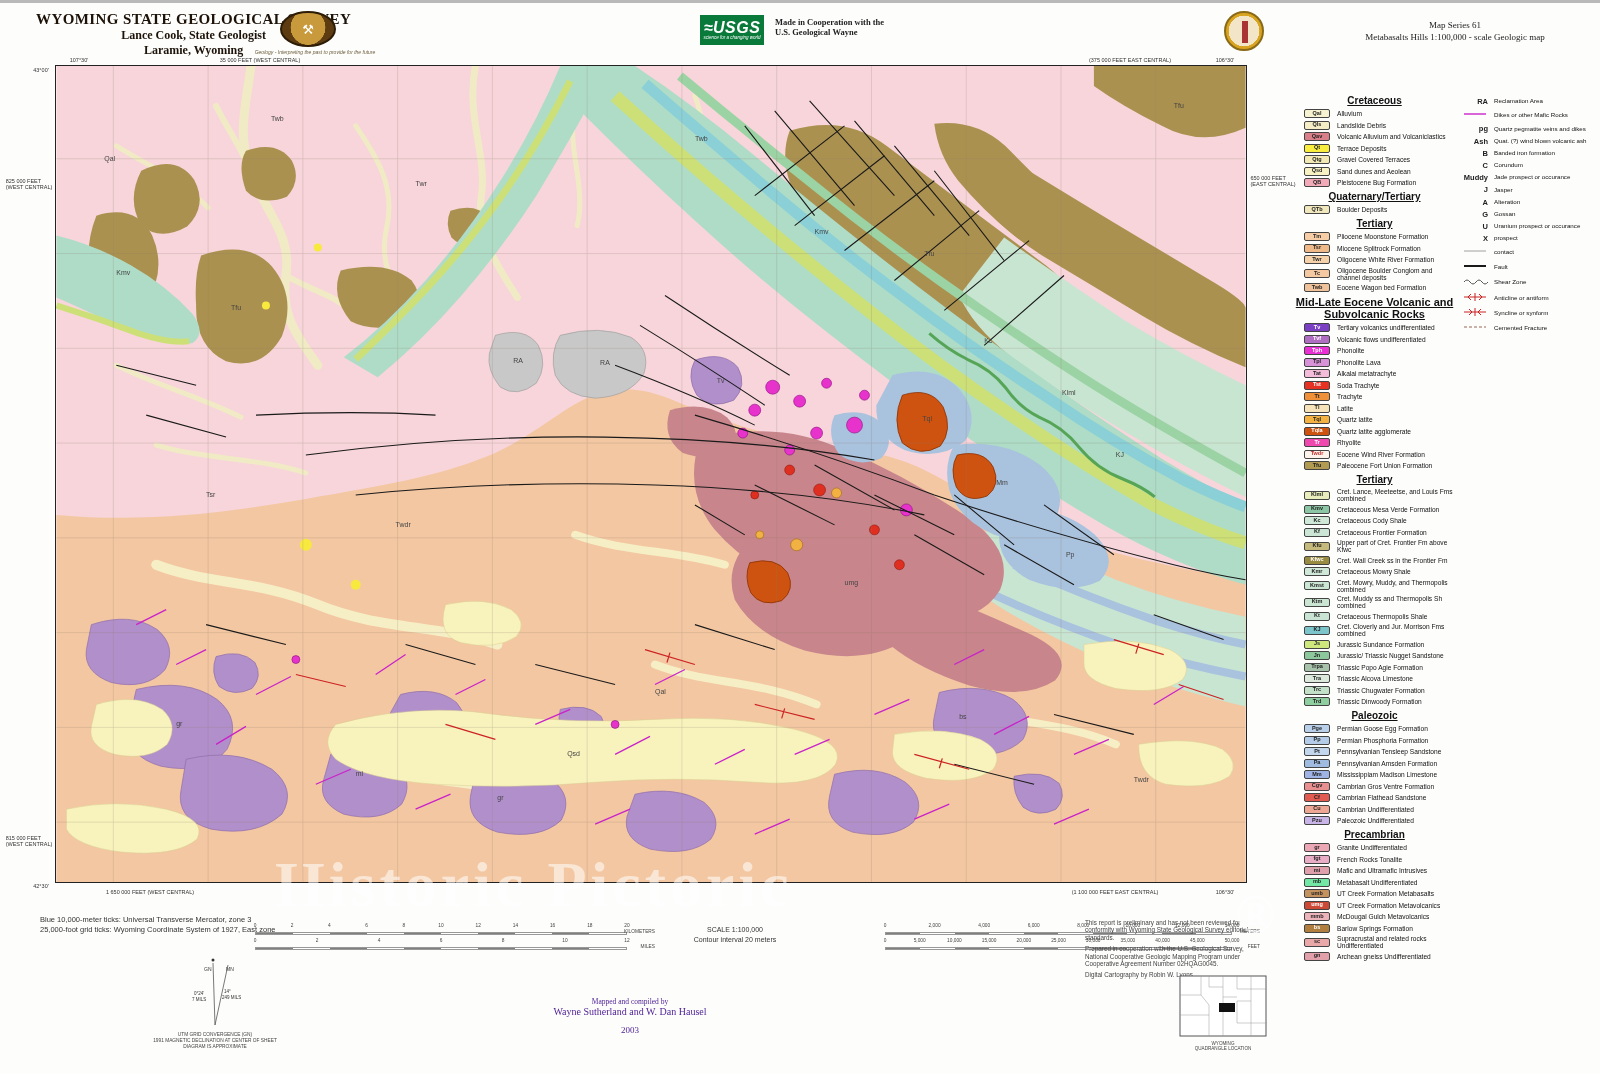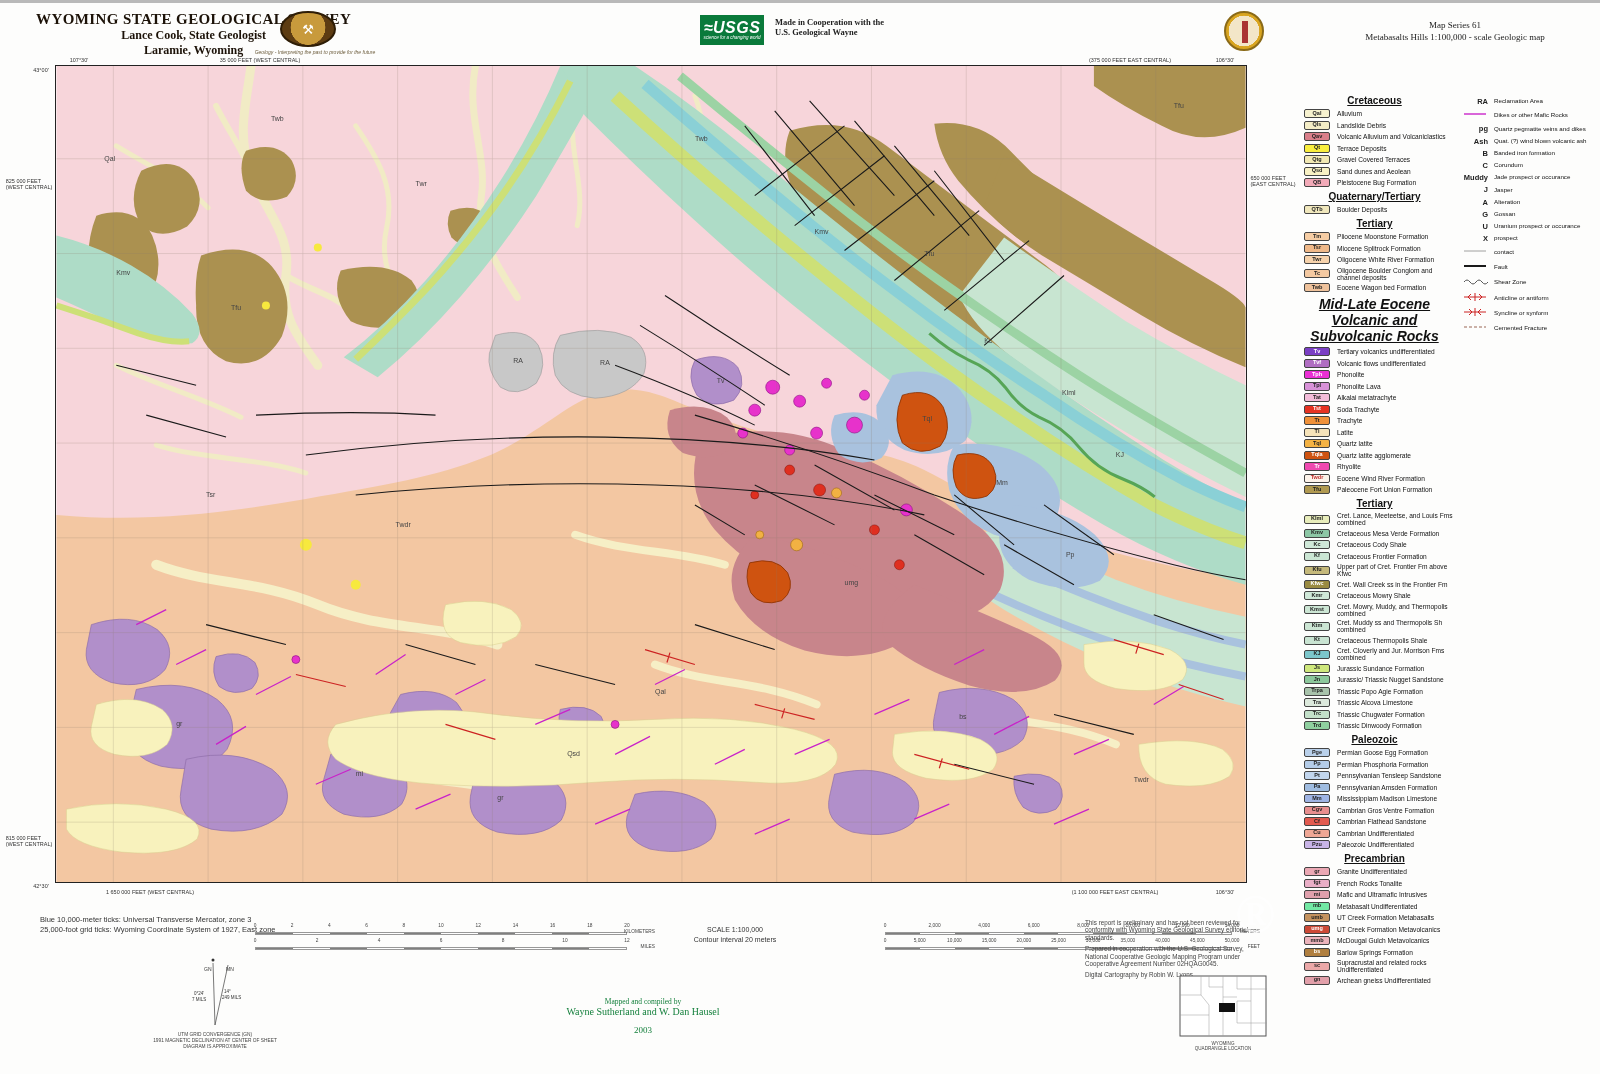--- a/index.html
+++ b/index.html
@@ -31,21 +31,21 @@
 
   
   #map-wrap { position:absolute; left:55px; top:62px; width:1192px; height:818px; }
   #map-svg { position:absolute; left:0; top:0; border:1px solid #222; }
   .edge-label { position:absolute; font-size:5.5px; color:#333; white-space:pre; transform:translate(-50%,-100%); }
 
   
   #legend { position:absolute; left:1292px; top:88px; width:300px; }
   #legend-units { position:absolute; left:0; top:0; width:165px; }
   .lsec-title { font-size:10px; font-weight:bold; text-decoration:underline; text-align:center; margin:4px 0 3px 0; color:#111; }
-  .lsec-title.small { font-size:14px;font-style:italic; }
+  .lsec-title.small { font-size:11px; }
   .lrow { display:flex; align-items:center; margin:0 0 2.5px 12px; }
   .sw { width:26px; min-width:26px; height:9px; border:1px solid #444; border-radius:2px; font-size:5.5px;
         font-weight:bold; display:flex; align-items:center; justify-content:center; line-height:1; }
   .ll { font-size:6.6px; color:#111; margin-left:7px; line-height:7px; }
   #legend-symbols { position:absolute; left:168px; top:6px; width:135px; }
   .srow { display:flex; align-items:center; margin-bottom:3.2px; min-height:8px; }
   .scell { width:34px; min-width:34px; text-align:right; padding-right:6px; font-size:7.5px; font-weight:bold; color:#222;
            display:flex; justify-content:flex-end; align-items:center; }
   .sl { font-size:6.2px; color:#111; line-height:6.5px; }
 
@@ -57,22 +57,22 @@
   #bars-right { position:absolute; left:885px; top:920px; width:375px; }
   .bar-row { position:relative; height:15px; }
   .bar-line { position:absolute; left:0; right:28px; top:9px; height:3px; border:0.5px solid #777;
               background:repeating-linear-gradient(90deg,#555 0 10%,#fff 10% 20%); opacity:.75; }
   .bar-ticks { position:absolute; left:0; right:28px; top:0; height:8px; }
   .bar-ticks span { position:absolute; transform:translateX(-50%); font-size:4.8px; color:#444; }
   .bar-unit { position:absolute; right:0; top:6px; font-size:4.8px; color:#444; }
   #scale-center { position:absolute; left:655px; top:922px; width:160px; text-align:center; font-size:7px; color:#333; line-height:10px; }
   #map-title { position:absolute; left:120px; top:958px; width:1005px; text-align:center;
                font-family:"Liberation Serif", serif; font-size:20.5px; color:#171717; letter-spacing:.3px; }
-  #credits { position:absolute; left:433px; top:994px; width:420px; text-align:center;
-             font-family:"Liberation Serif", serif; color:#15803d; }
+  #credits { position:absolute; left:420px; top:994px; width:420px; text-align:center;
+             font-family:"Liberation Serif", serif; color:#4c1d95; }
   #credits .c1 { font-size:7.5px; } #credits .c2 { font-size:10px; } #credits .c3 { font-size:9px; margin-top:8px; }
   #disclaimer { position:absolute; left:1085px; top:916px; width:180px; font-size:6.3px; color:#444; line-height:7.4px; }
   #disclaimer p { margin-bottom:4px; }
   #indexmap { position:absolute; left:1178px; top:972px; width:90px; text-align:center; }
   #index-cap { font-size:4.6px; color:#444; line-height:5.4px; }
   #watermark { position:absolute; left:275px; top:845px; font-family:"Liberation Serif", serif; font-size:64px; font-weight:bold;
                color:rgba(255,255,255,0.55); letter-spacing:4px; pointer-events:none; }
   #watermark-r { position:absolute; left:1235px; top:880px; font-family:"Liberation Serif", serif; font-size:54px; font-weight:bold;
                  color:rgba(255,255,255,0.65); pointer-events:none; }
 </style>
@@ -793,14 +793,15 @@
         <path d="M22,1 V20 M1,20 H22 M22,20 L30,30 M30,1 V12 L44,12 M44,1 V22 M58,1 V14 M72,1 V26 M58,14 H88 M44,22 H58 M44,22 V40 M1,40 H30 M30,30 V61 M58,26 V48 M58,26 H72 M72,26 V48 M58,48 H88 M44,40 V61 M72,48 V61"></path>
       </g>
       <rect x="40" y="28" width="16" height="9" fill="#111"></rect>
     </svg>
     <div id="index-cap">
       <div>WYOMING</div>
       <div>QUADRANGLE LOCATION</div>
     </div>
   </div>
 
+  <div id="watermark">Historic Pictoric</div>
   <div id="watermark-r">®</div>
 </div>
 
 </body></html>

